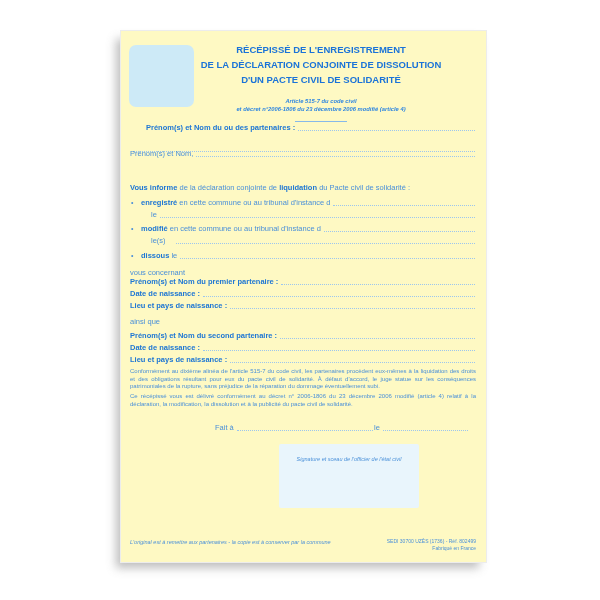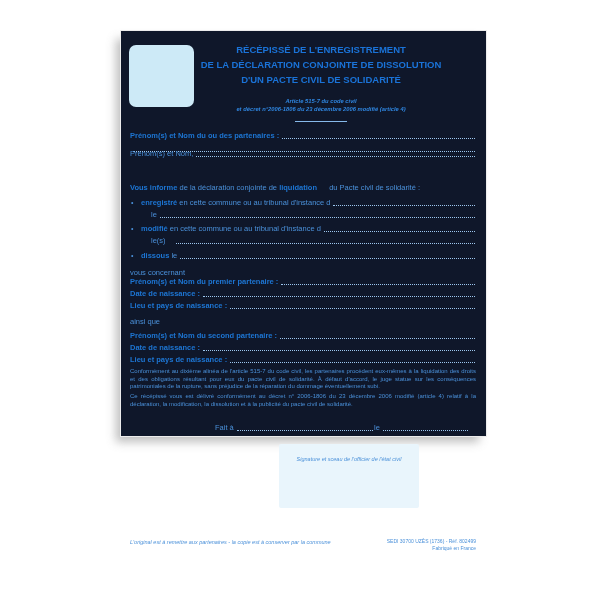--- a/index.html
+++ b/index.html
@@ -4,22 +4,22 @@
 <style>
   * { margin:0; padding:0; box-sizing:border-box; }
   html,body { width:600px; height:600px; }
   body {
     background:#ffffff;
     font-family:"Liberation Sans", sans-serif;
     position:relative;
     overflow:hidden;
   }
   .sheet {
-    position:absolute; left:120px; top:30px; width:367px; height:407px;
-    background:#0f172a;
+    position:absolute; left:120px; top:30px; width:367px; height:533px;
+    background:#fef9c3;
     border:1px solid #ececec;
     box-shadow:-6px 7px 9px -2px rgba(110,110,110,0.45);
   }
   .logo-box {
     position:absolute; left:8px; top:14px; width:65px; height:62px;
     background:#cdeaf7; border-radius:7px;
   }
   .title-block {
     position:absolute; left:9px; right:10px; top:11px;
     padding-left:36px; text-align:center;
@@ -84,38 +84,38 @@
     <div>D'UN PACTE CIVIL DE SOLIDARITÉ</div>
   </div>
 
   <div class="subtitle-block">
     <div>Article 515-7 du code civil</div>
     <div>et décret n°2006-1806 du 23 décembre 2006 modifié (article 4)</div>
   </div>
 
   <div class="header-rule"></div>
 
-  <div class="row" style="top:100px;">
+  <div class="row" style="top:92px;margin-left:16px;">
     <span class="lbl-b">Prénom(s) et Nom du ou des partenaires :</span>
     <span class="leader"></span>
   </div>
   <div class="row" style="top:113px;">
     <span class="leader"></span>
   </div>
 
   <div class="row" style="top:118px;">
     <span>Prénom(s) et Nom,</span>
     <span class="leader"></span>
   </div>
 
   <div class="row" style="top:152px;">
     <span class="lbl-b">Vous informe</span>
       <span style="white-space:pre;"> de la déclaration conjointe de </span>
       <span class="lbl-b">liquidation</span>
-      <span style="white-space:pre;padding-left:10px;"> du Pacte civil de solidarité :</span>
+      <span style="white-space:pre;"> du Pacte civil de solidarité :</span>
   </div>
 
   <div class="row" style="top:167px;">
     <span class="bullet">•</span>
     <span class="lbl-b">enregistré</span>
       <span style="white-space:pre;"> en cette commune ou au tribunal d'instance d</span>
     <span class="leader"></span>
   </div>
   <div class="row sub-indent" style="top:179px;">
     <span>le</span>

